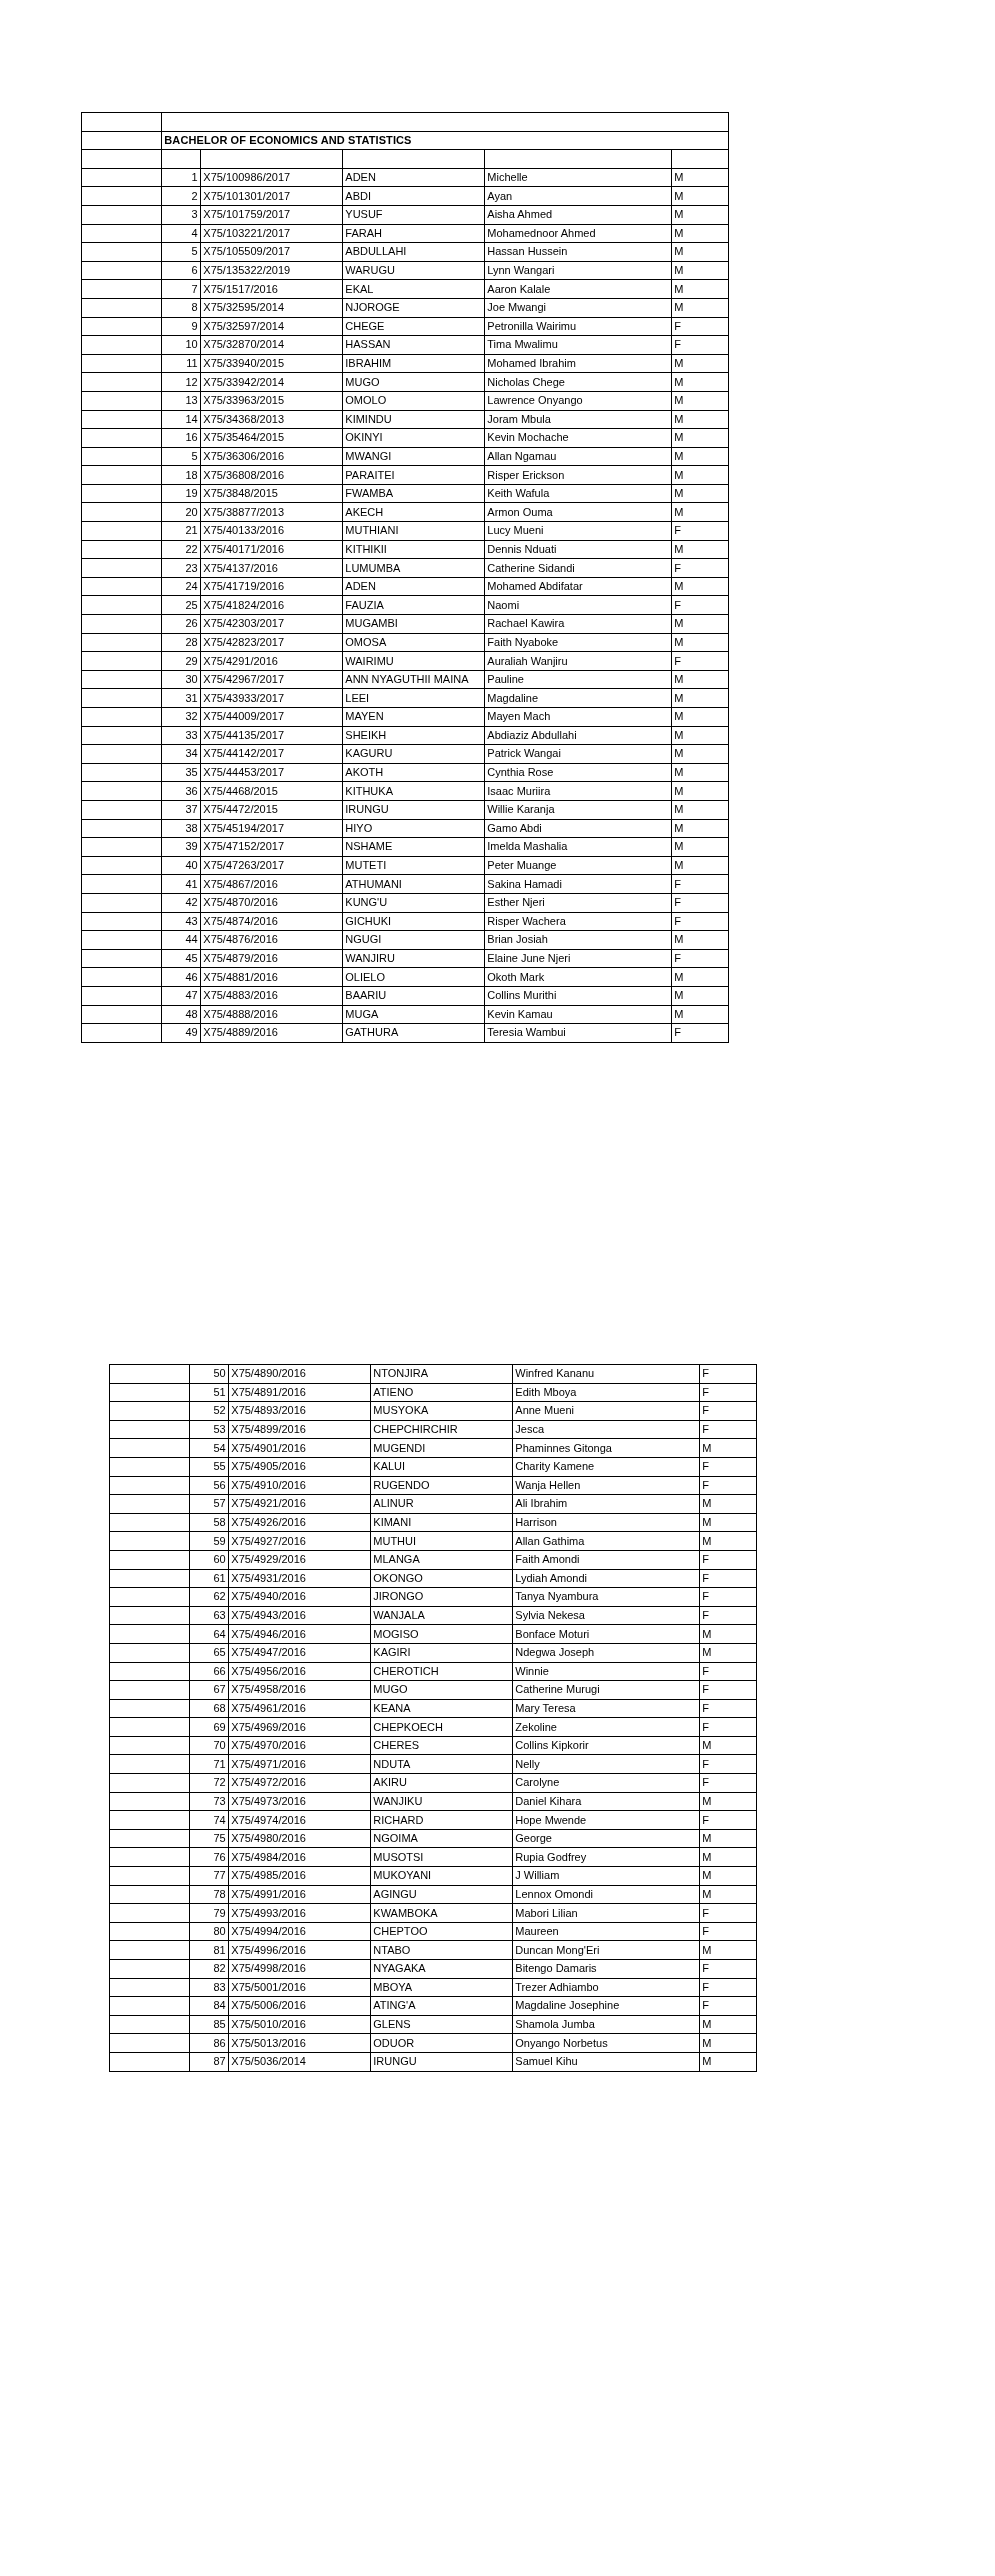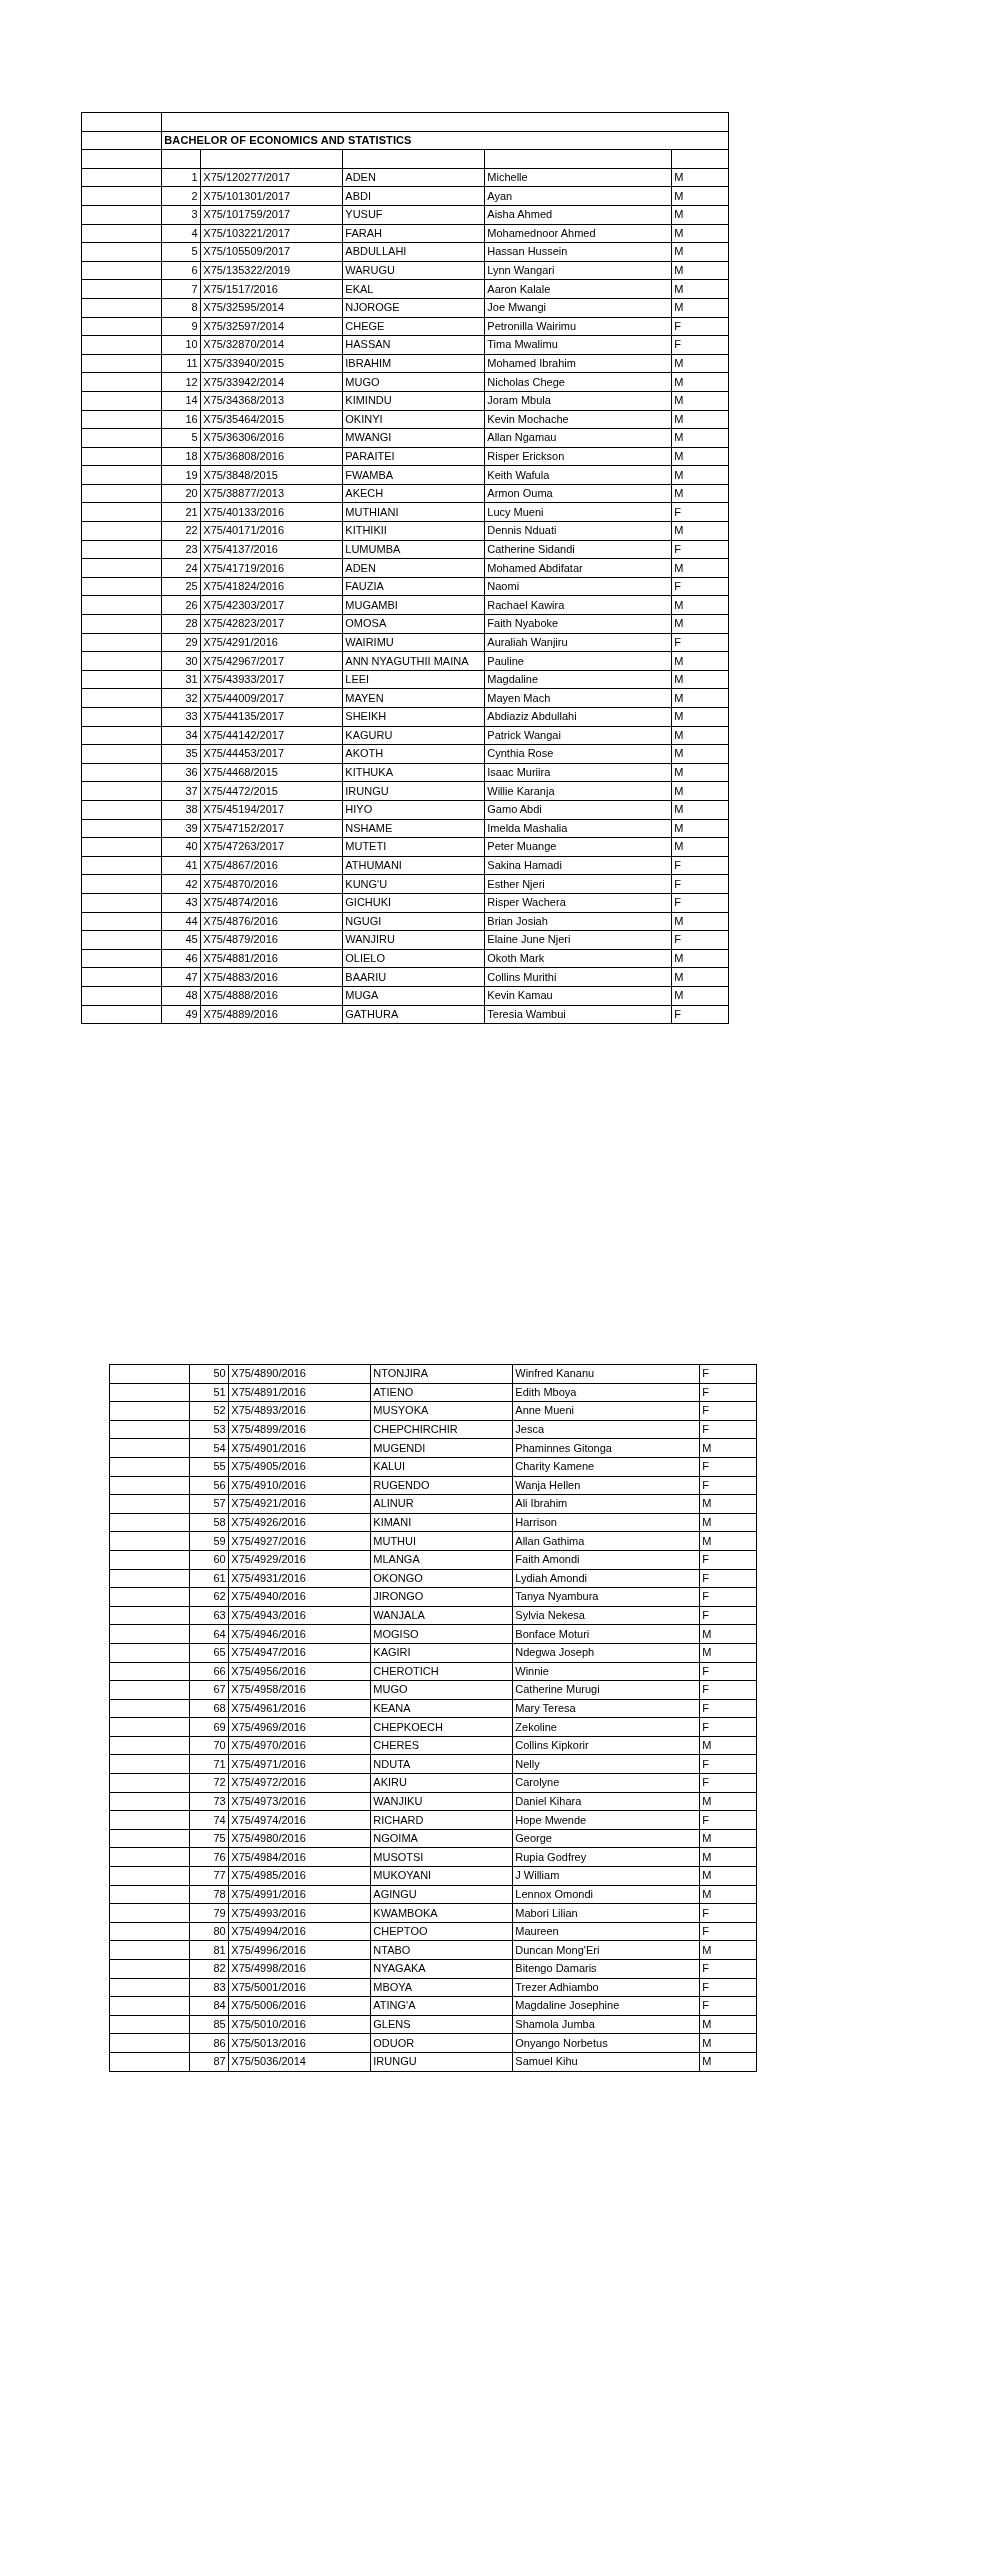--- a/index.html
+++ b/index.html
@@ -96,21 +96,21 @@
           <td class="cell-pad"></td>
           <td class="cell-no"></td>
           <td class="cell-reg"></td>
           <td class="cell-sur"></td>
           <td class="cell-oth"></td>
           <td class="cell-sex"></td>
         </tr>
         <tr>
           <td class="cell-pad"></td>
           <td class="cell-no">1</td>
-          <td class="cell-reg">X75/120277/2017</td>
+          <td class="cell-reg">X75/100986/2017</td>
           <td class="cell-sur">ADEN</td>
           <td class="cell-oth">Michelle</td>
           <td class="cell-sex">M</td>
         </tr>
         <tr>
           <td class="cell-pad"></td>
           <td class="cell-no">2</td>
           <td class="cell-reg">X75/101301/2017</td>
           <td class="cell-sur">ABDI</td>
           <td class="cell-oth">Ayan</td>
@@ -187,20 +187,28 @@
           <td class="cell-sur">IBRAHIM</td>
           <td class="cell-oth">Mohamed Ibrahim</td>
           <td class="cell-sex">M</td>
         </tr>
         <tr>
           <td class="cell-pad"></td>
           <td class="cell-no">12</td>
           <td class="cell-reg">X75/33942/2014</td>
           <td class="cell-sur">MUGO</td>
           <td class="cell-oth">Nicholas Chege</td>
+          <td class="cell-sex">M</td>
+        </tr>
+        <tr>
+          <td class="cell-pad"></td>
+          <td class="cell-no">13</td>
+          <td class="cell-reg">X75/33963/2015</td>
+          <td class="cell-sur">OMOLO</td>
+          <td class="cell-oth">Lawrence Onyango</td>
           <td class="cell-sex">M</td>
         </tr>
         <tr>
           <td class="cell-pad"></td>
           <td class="cell-no">14</td>
           <td class="cell-reg">X75/34368/2013</td>
           <td class="cell-sur">KIMINDU</td>
           <td class="cell-oth">Joram Mbula</td>
           <td class="cell-sex">M</td>
         </tr>

